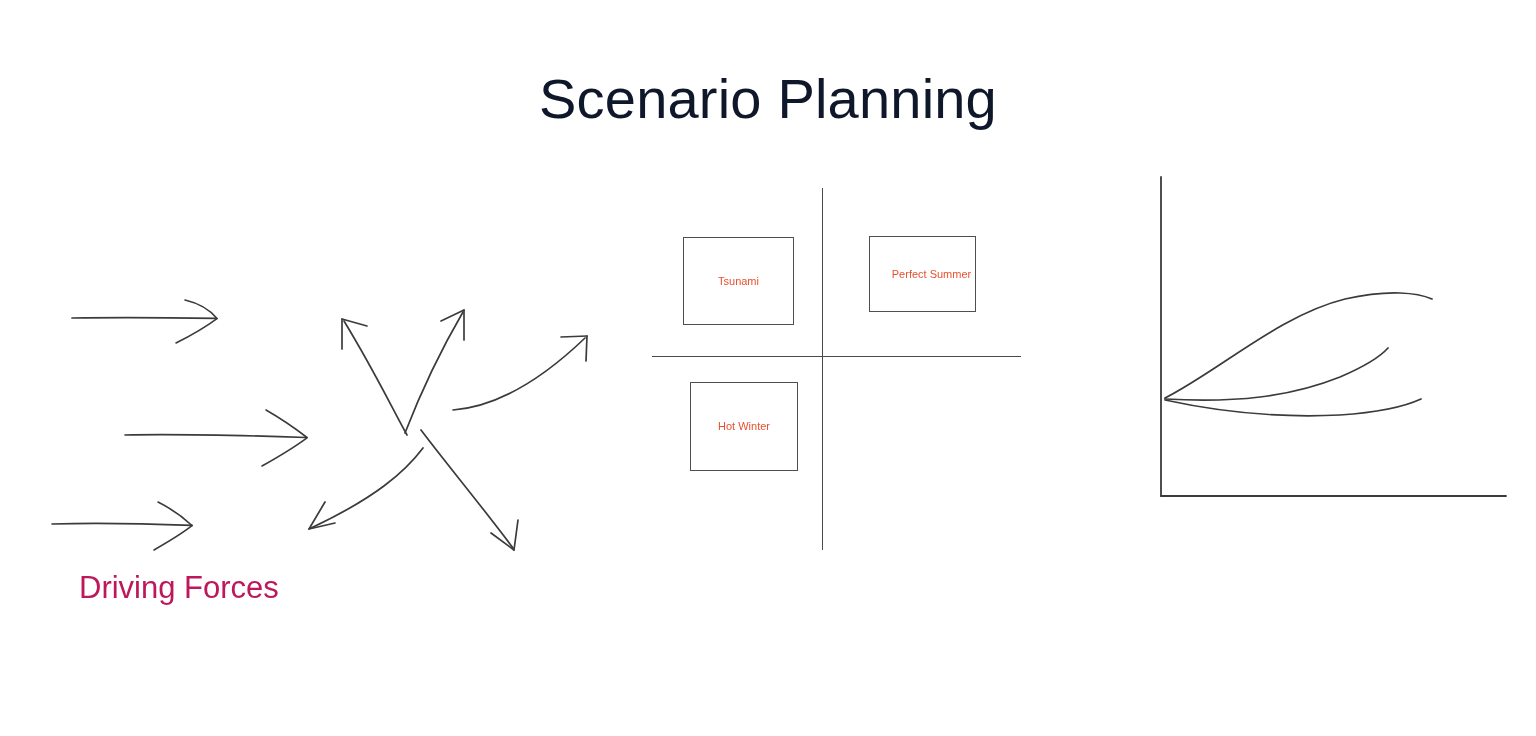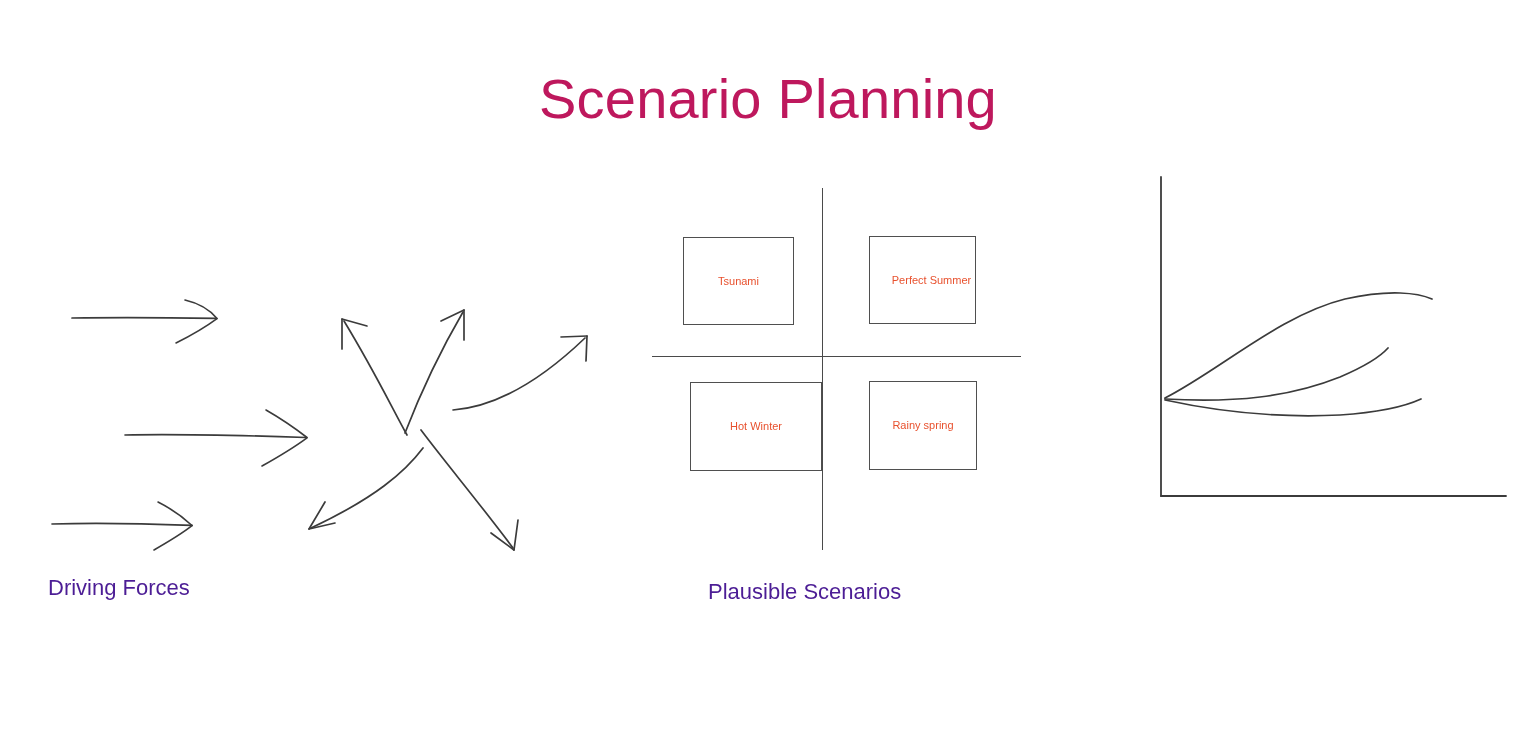--- a/index.html
+++ b/index.html
@@ -29,34 +29,35 @@
   
   .slide-title {
     position: absolute;
     left: 0;
     top: 64px;
     width: 1536px;
     text-align: center;
     font-size: 56px;
     line-height: 70px;
     font-weight: 400;
-    color: #be185d;
+    color: #0f172a;
     letter-spacing: 0.2px;
     font-family: "Liberation Sans", sans-serif;
   }
 
   
   .stage-caption {
     position: absolute;
-    font-size: 22px;
+    font-size: 31px;
     line-height: 32px;
     font-weight: 400;
-    color: #4c1d95;
+    color: #be185d;
     white-space: nowrap;
     font-family: "Liberation Sans", sans-serif;
+    margin-left: 31px;
   }
   #caption-driving-forces     { left: 48px;   top: 572px; }
   #caption-critical-uncert    { left: 321px;  top: 574px; }
   #caption-plausible-scen     { left: 708px;  top: 576px; }
   #caption-implications       { left: 1150px; top: 569px; }
 
   
   .panel {
     position: absolute;
   }
@@ -100,22 +101,22 @@
     justify-content: center;
   }
   .scenario-label {
     font-size: 11px;
     line-height: 19px;
     color: #e8512e;
     white-space: nowrap;
     font-family: "Liberation Sans", sans-serif;
   }
   #scenario-box-tl { left: 43px;  top: 62px;  width: 111px; height: 88px; }
-  #scenario-box-tr { left: 229px; top: 61px;  width: 107px; height: 88px; }
-  #scenario-box-bl { left: 50px;  top: 207px; width: 132px; height: 89px; }
+  #scenario-box-tr { left: 229px; top: 61px;  width: 107px; height: 76px; }
+  #scenario-box-bl { left: 50px;  top: 207px; width: 108px; height: 89px; }
   #scenario-box-br { left: 229px; top: 206px; width: 108px; height: 89px; }
 
   
   #scenario-box-tr .scenario-label { transform: translateX(9px); }
 </style>
 </head>
 <body>
 
 <div id="slide">
 
@@ -178,25 +179,21 @@
     </div>
 
     <div class="scenario-box" id="scenario-box-tr">
       <span class="scenario-label">Perfect Summer</span>
     </div>
 
     <div class="scenario-box" id="scenario-box-bl">
       <span class="scenario-label">Hot Winter</span>
     </div>
 
-    <div class="scenario-box" id="scenario-box-br">
-      <span class="scenario-label">Rainy spring</span>
-    </div>
-  </div>
-  <div class="stage-caption" id="caption-plausible-scen">Plausible Scenarios</div>
+  </div>
 
   <div class="panel" id="panel-implications">
     <svg width="380" height="350" viewBox="0 0 380 350">
       <g fill="none" stroke="#3b3b3b" stroke-linecap="round">
 
         <path d="M21,12 L 21,331" stroke-width="1.8"></path>
         <path d="M21,331 L 366,331" stroke-width="1.8"></path>
 
         <path d="M25,233 C 80,205 140,150 205,134 C 250,124 278,128 292,134" stroke-width="1.7"></path>
 

